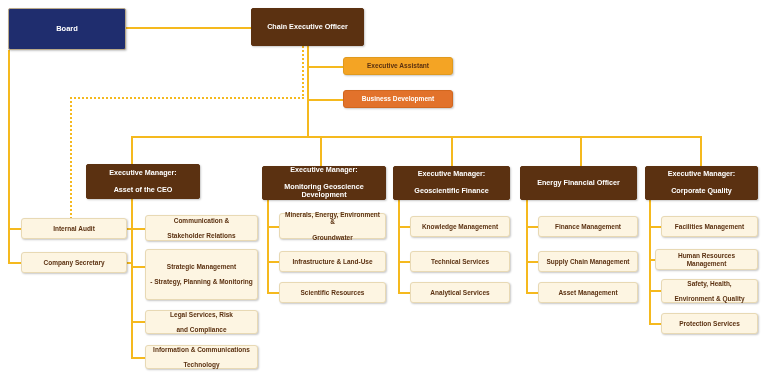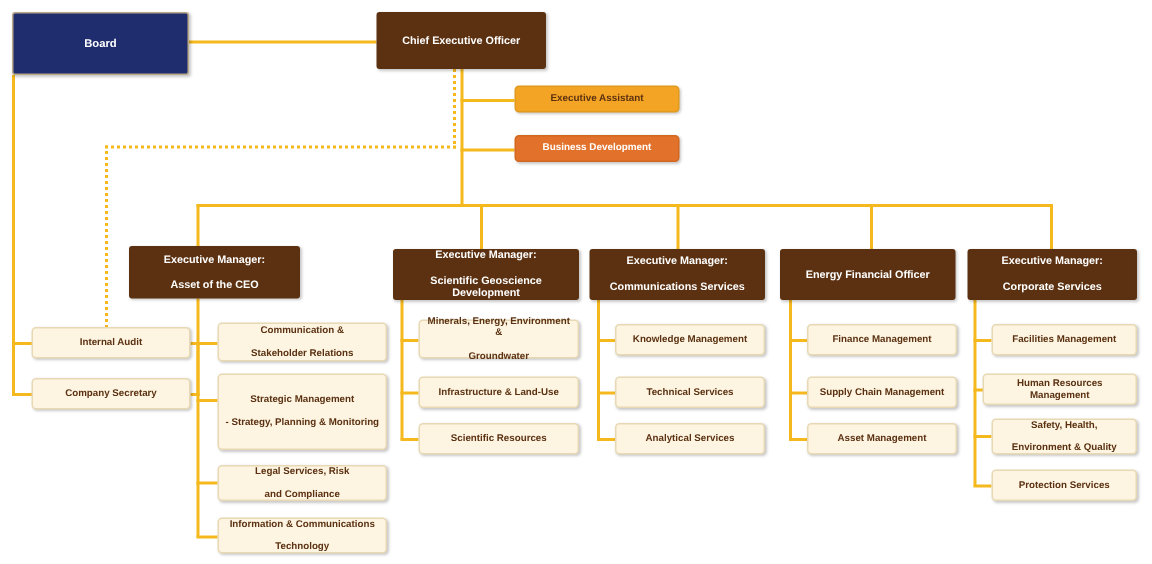--- a/index.html
+++ b/index.html
@@ -121,21 +121,21 @@
   <div class="ln h" style="left:649px;top:226px;width:12px;"></div>
   <div class="ln h" style="left:649px;top:259px;width:12px;"></div>
   <div class="ln h" style="left:649px;top:290px;width:12px;"></div>
   <div class="ln h" style="left:649px;top:323px;width:12px;"></div>
 
   <div class="node n-board" style="left:8px;top:8px;width:118px;height:42px;">
     <span>Board</span>
   </div>
 
   <div class="node n-dark" style="left:251px;top:8px;width:113px;height:38px;">
-    <span>Chief Executive Officer</span>
+    <span>Chain Executive Officer</span>
   </div>
 
   <div class="node n-amber" style="left:343px;top:57px;width:110px;height:18px;">
     <span>Executive Assistant</span>
   </div>
 
   <div class="node n-orange" style="left:343px;top:90px;width:110px;height:18px;">
     <span>Business Development</span>
   </div>
 
@@ -174,21 +174,21 @@
   <div class="node n-cream" style="left:145px;top:345px;width:113px;height:24px;">
     <span>
       <span>Information &amp; Communications</span><br>
       <span>Technology</span>
     </span>
   </div>
 
   <div class="node n-dark" style="left:262px;top:166px;width:124px;height:34px;">
     <span>
       <span>Executive Manager:</span><br>
-      <span>Scientific Geoscience Development</span>
+      <span>Monitoring Geoscience Development</span>
     </span>
   </div>
   <div class="node n-cream" style="left:279px;top:213px;width:107px;height:26px;">
     <span>
       <span>Minerals, Energy, Environment &amp;</span><br>
       <span>Groundwater</span>
     </span>
   </div>
   <div class="node n-cream" style="left:279px;top:251px;width:107px;height:21px;">
     <span>
@@ -197,21 +197,21 @@
   </div>
   <div class="node n-cream" style="left:279px;top:282px;width:107px;height:21px;">
     <span>
         <span>Scientific Resources</span>
       </span>
   </div>
 
   <div class="node n-dark" style="left:393px;top:166px;width:117px;height:34px;">
     <span>
       <span>Executive Manager:</span><br>
-      <span>Communications Services</span>
+      <span>Geoscientific Finance</span>
     </span>
   </div>
   <div class="node n-cream" style="left:410px;top:216px;width:100px;height:21px;">
     <span>
         <span>Knowledge Management</span>
       </span>
   </div>
   <div class="node n-cream" style="left:410px;top:251px;width:100px;height:21px;">
     <span>
         <span>Technical Services</span>
@@ -240,21 +240,21 @@
   </div>
   <div class="node n-cream" style="left:538px;top:282px;width:100px;height:21px;">
     <span>
         <span>Asset Management</span>
       </span>
   </div>
 
   <div class="node n-dark" style="left:645px;top:166px;width:113px;height:34px;">
     <span>
       <span>Executive Manager:</span><br>
-      <span>Corporate Services</span>
+      <span>Corporate Quality</span>
     </span>
   </div>
   <div class="node n-cream" style="left:661px;top:216px;width:97px;height:21px;">
     <span>
         <span>Facilities Management</span>
       </span>
   </div>
   <div class="node n-cream" style="left:655px;top:249px;width:103px;height:21px;">
     <span>
         <span>Human Resources Management</span>

